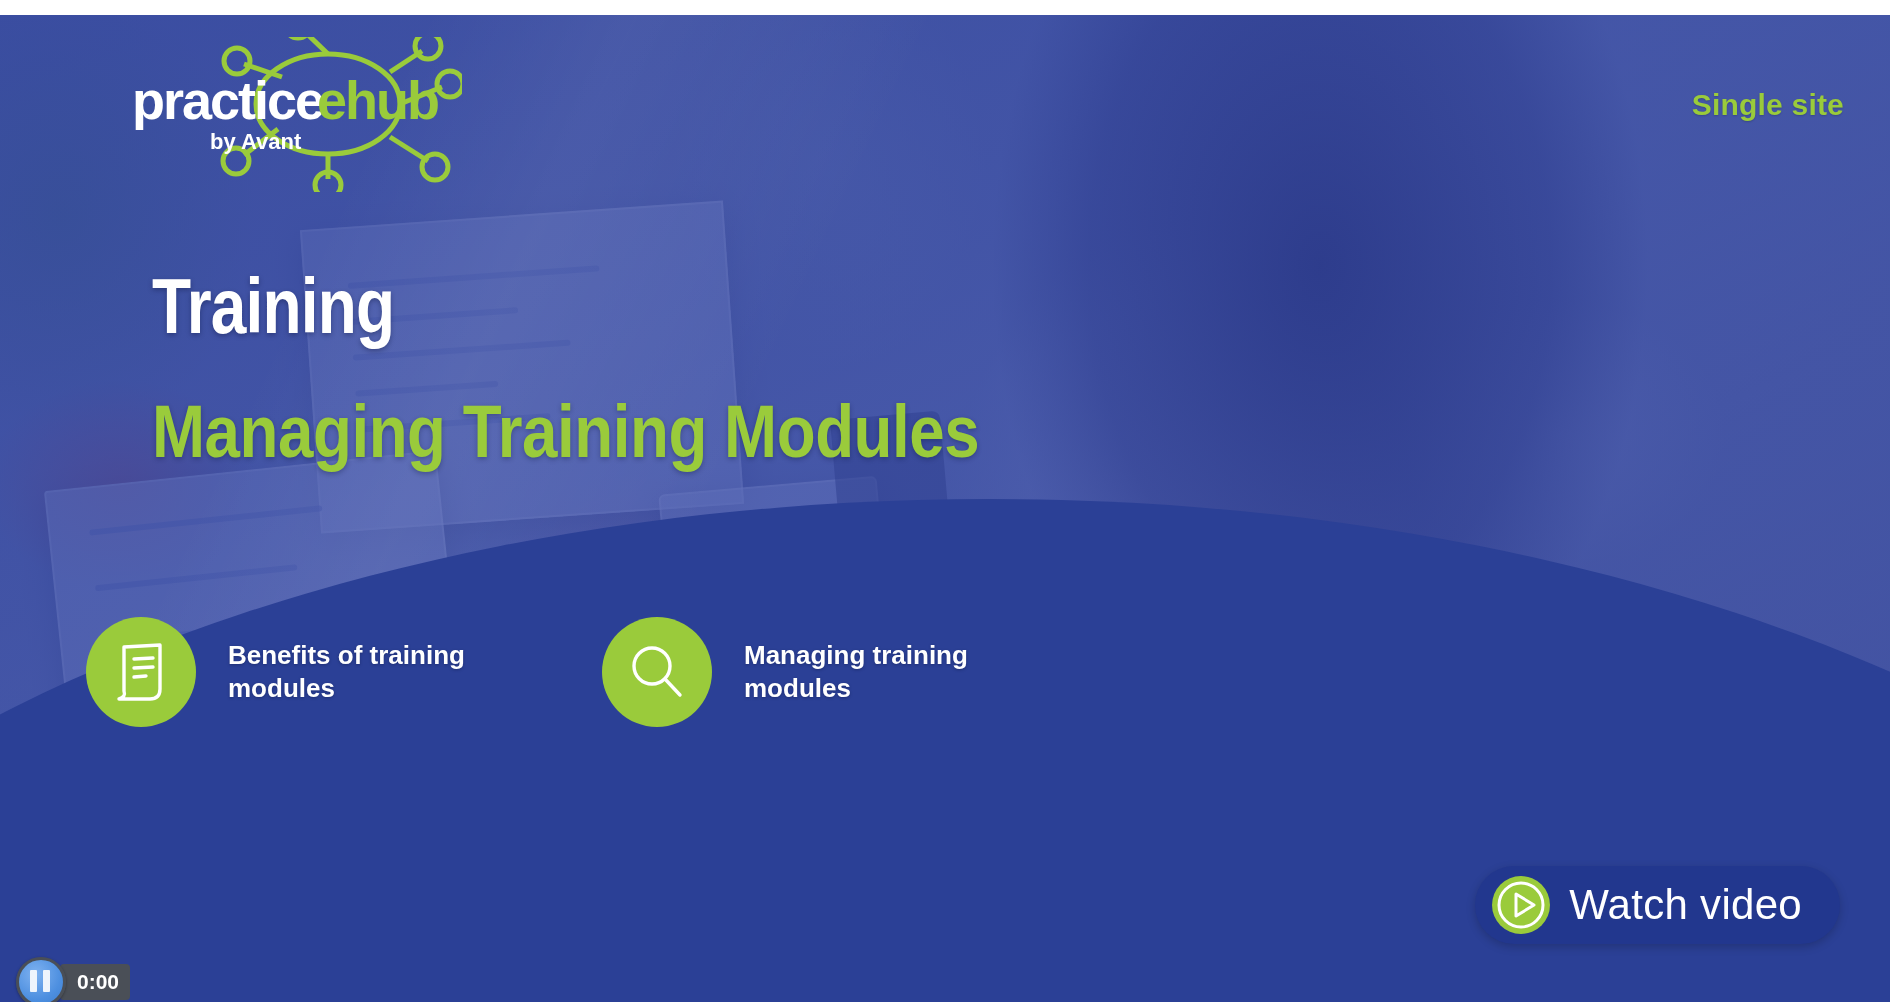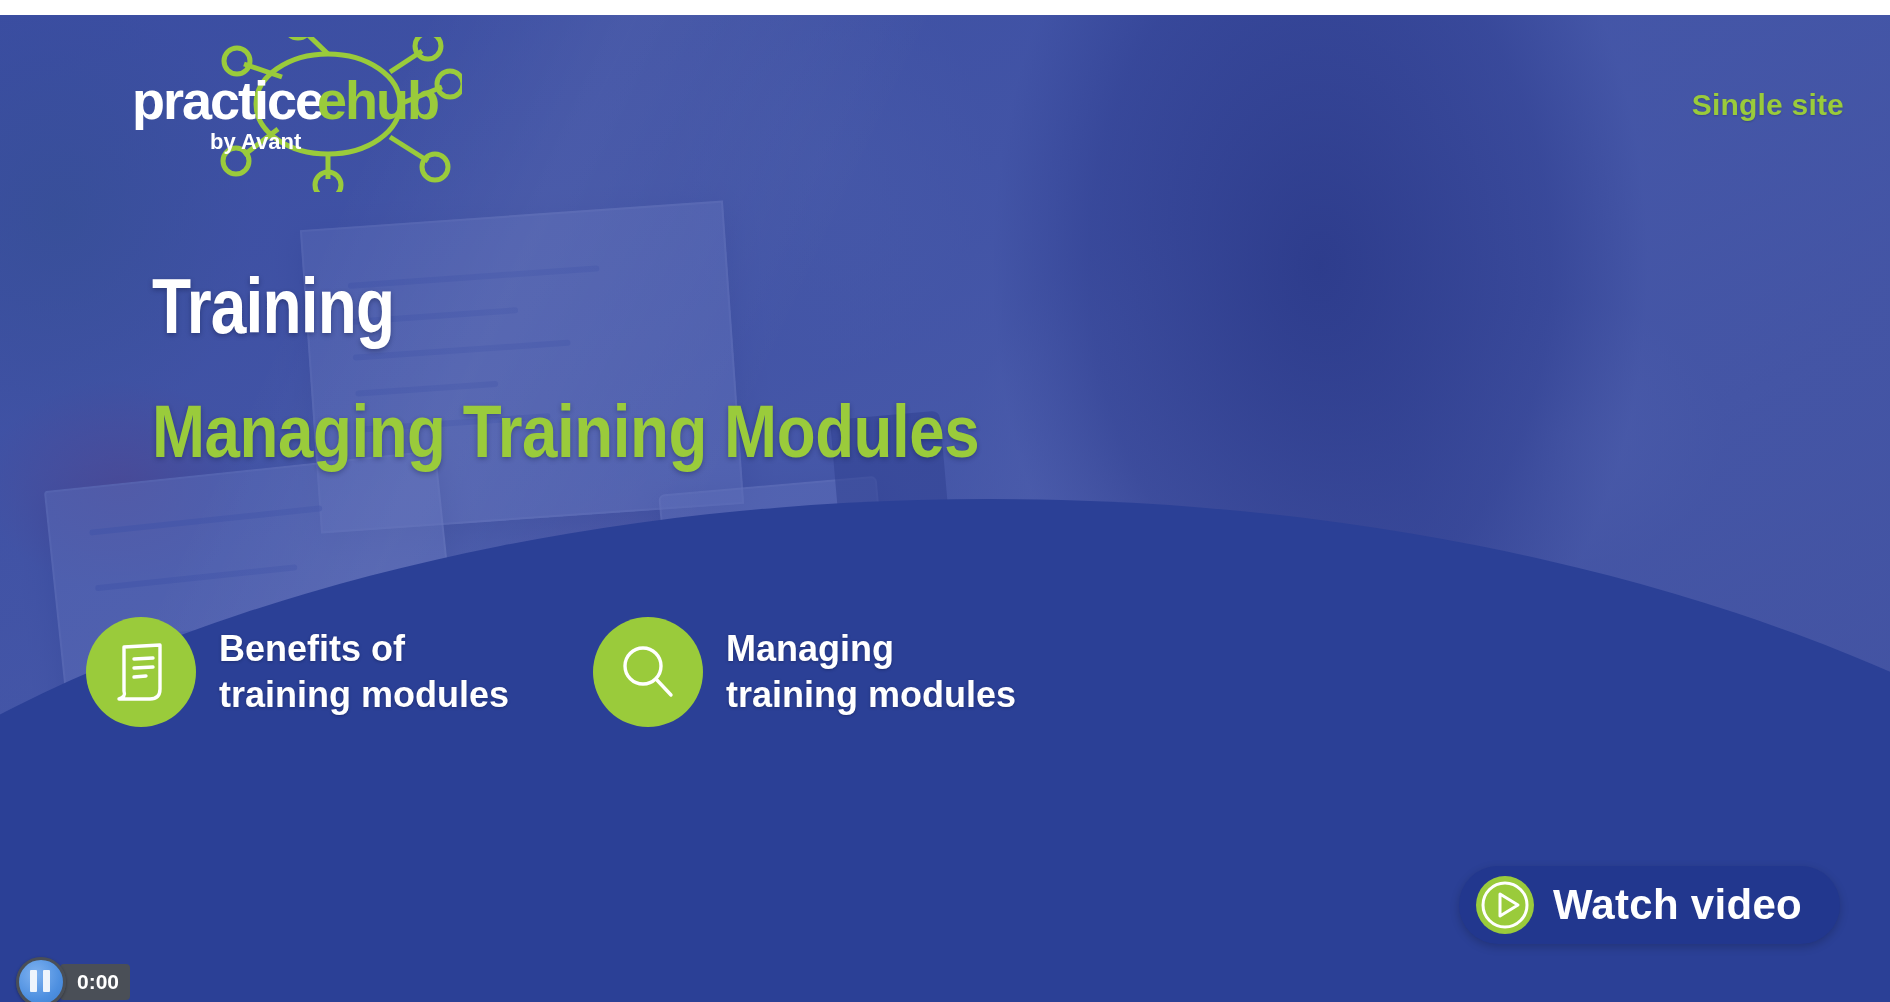--- a/index.html
+++ b/index.html
@@ -163,37 +163,37 @@
   
   .topics { position: absolute; left: 86px; top: 602px; display: flex; align-items: flex-start; }
   .topic { display: flex; align-items: center; }
   .topic + .topic { margin-left: 74px; }
   .topic-icon {
     width: 110px; height: 110px; border-radius: 50%;
     background: #9ACB3B; display: flex; align-items: center; justify-content: center;
     flex: none;
   }
   .topic-label {
-    margin-left: 23px; color: #ffffff; font-weight: bold; font-size: 36px;
+    margin-left: 32px; color: #ffffff; font-weight: bold; font-size: 26px;
     line-height: 1.28; max-width: 300px;
     text-shadow: 0 1px 3px rgba(10,15,50,0.35);
   }
 
   
   .watch-btn {
     position: absolute; right: 50px; bottom: 73px;
     height: 78px; min-width: 300px;
     background: #22378E; border-radius: 42px;
     display: flex; align-items: center; padding: 0 38px 0 16px;
     box-shadow: 0 3px 10px rgba(0,0,0,0.20);
     cursor: pointer;
   }
   .watch-icon { width: 60px; height: 60px; flex: none; }
   .watch-label {
-    margin-left: 18px; color: #ffffff; font-weight: bold; font-size: 42px;
+    margin-left: 18px; color: #ffffff; font-weight: normal; font-size: 42px;
     white-space: nowrap; letter-spacing: 0.3px;
   }
 
   
   .player { position: absolute; left: 16px; bottom: 10px; display: flex; align-items: center; z-index: 40; }
   .play-pause {
     width: 44px; height: 44px; border-radius: 50%;
     background: radial-gradient(circle at 38% 32%, #7fb2f0 0%, #4d8fe0 62%, #3f7fd0 100%);
     border: 3px solid #4a4f57; position: relative; cursor: pointer;
     box-shadow: 0 1px 3px rgba(0,0,0,0.35);

